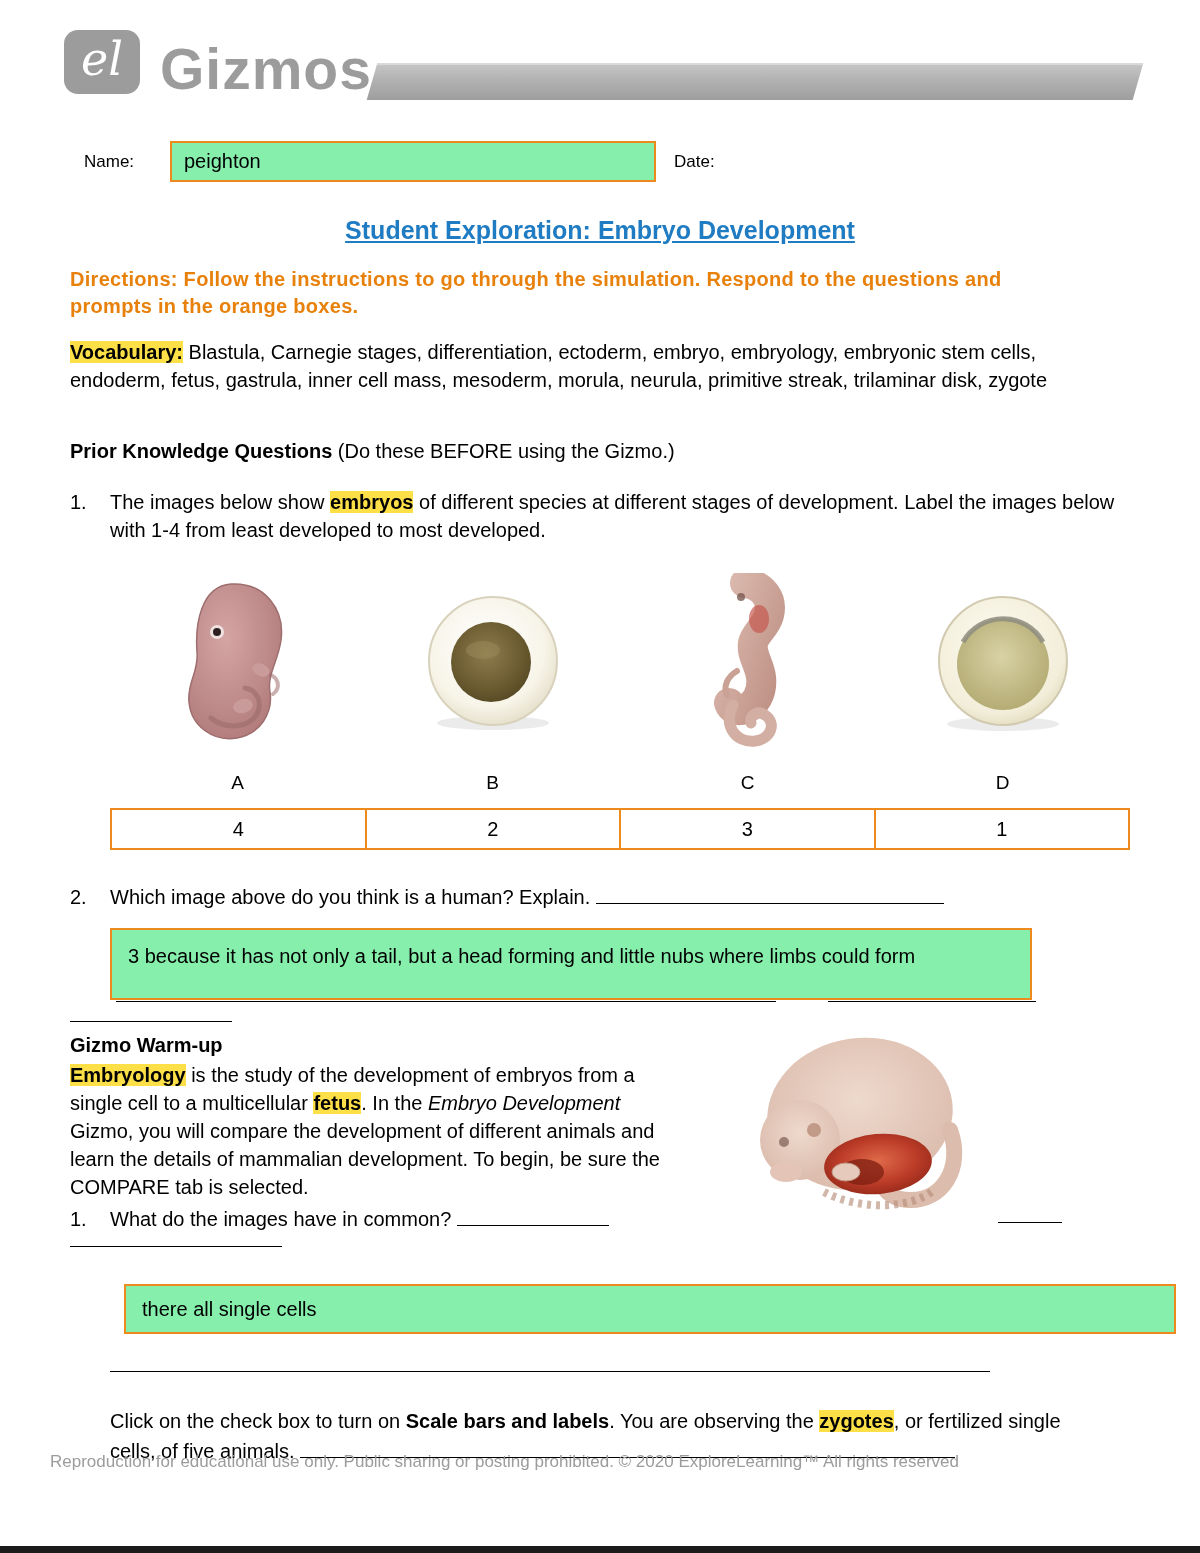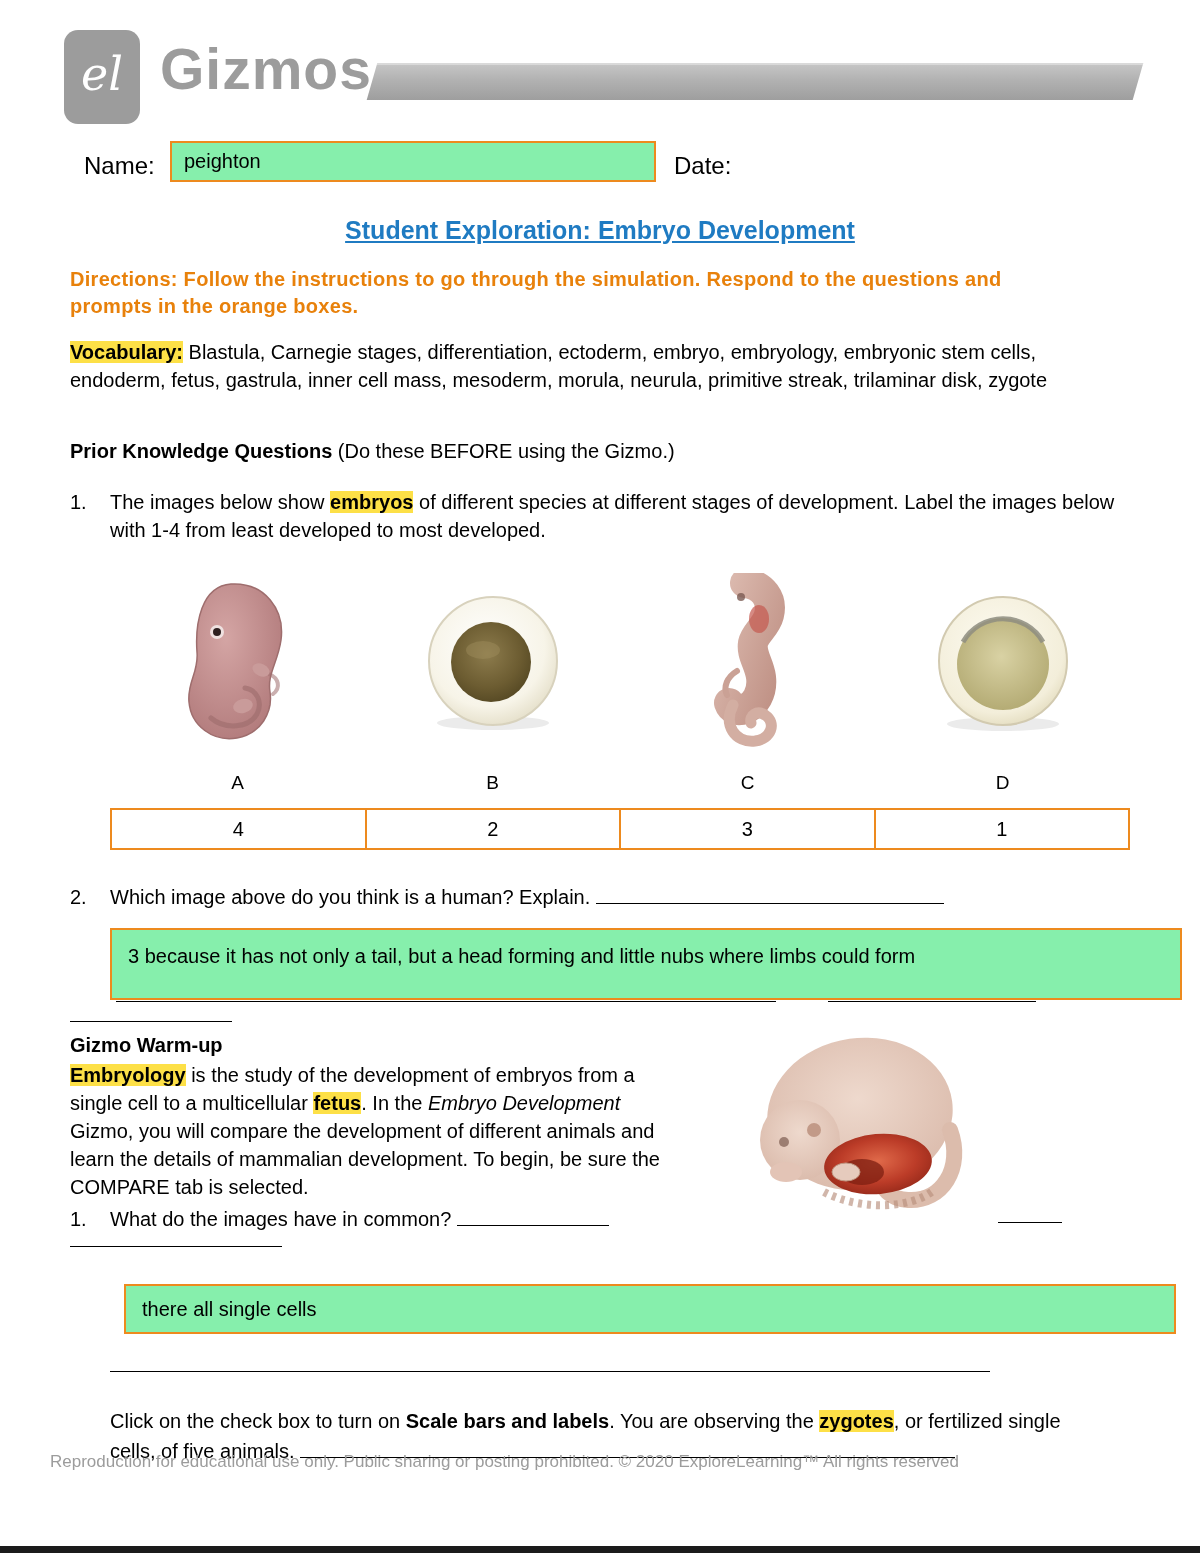--- a/index.html
+++ b/index.html
@@ -11,30 +11,30 @@
   .abs { position:absolute; }
   .fs20 { font-size:20px; }
   .bold { font-weight:bold; }
   .it { font-style:italic; }
   .hl { background:#fde047; font-weight:bold; }
   .orange-box { border:2px solid #ED8A1E; background:#86efac; }
   .blank-abs { position:absolute; height:0; border-bottom:1.5px solid #000; }
   .blank-inline { display:inline-block; border-bottom:1.5px solid #000; height:20px; vertical-align:baseline; }
 
   
-  .logo-box { left:64px; top:30px; width:76px; height:94px; border-radius:14px;
+  .logo-box { left:64px; top:30px; width:76px; height:64px; border-radius:14px;
     background:#9C9C9C; display:flex; align-items:center; justify-content:center; }
   .logo-box span { font-family:"DejaVu Serif", serif; font-style:italic; font-size:46px;
     color:#fff; transform:translateY(-3px); }
   .logo-word { left:160px; top:36px; font-size:57px; font-weight:bold; color:#9C9C9C; letter-spacing:1px;text-align:right; }
   .banner { left:372px; top:63px; width:766px; height:37px;
     background:linear-gradient(180deg,#c7c7c7 0%,#b2b2b2 45%,#9e9e9e 100%);
     transform:skewX(-16deg); box-shadow:inset 0 2px 0 rgba(255,255,255,.35); }
 
-  .field-label { font-size:24px; }
+  .field-label { font-size:17px; }
   .field-box { height:41px; display:flex; align-items:center; padding-left:12px; font-size:20px; }
 
   .title { left:0; top:216px; width:1200px; text-align:center; font-size:25px; font-weight:bold;
     color:#1F7BC2; text-decoration:underline; }
   .directions { left:70px; top:266px; width:1010px; font-size:20px; font-weight:bold;
     color:#E8810B; line-height:27px; letter-spacing:.3px; }
   .vocab { left:70px; top:338px; width:1062px; font-size:20px; line-height:28px; }
   .prior { left:70px; top:440px; font-size:20px; }
 
   .qrow { display:flex; font-size:20px; line-height:28px; }
@@ -171,21 +171,21 @@
     <div class="ans-cell">2</div>
     <div class="ans-cell">3</div>
     <div class="ans-cell">1</div>
   </div>
 
   <div class="abs qrow" style="left:70px; top:883px; width:1068px;">
     <div class="qnum">2.</div>
     <div><span>Which image above do you think is a human? Explain.</span> <span class="blank-inline" style="width:348px;"></span></div>
   </div>
 
-  <div class="abs orange-box answer-box" style="left:110px; top:928px; width:1072px; height:72px;">
+  <div class="abs orange-box answer-box" style="left:110px; top:928px; width:922px; height:72px;">
     <span>3 because it has not only a tail, but a head forming and little nubs where limbs could form</span>
   </div>
   <div class="blank-abs" style="left:116px; top:1001px; width:660px;"></div>
   <div class="blank-abs" style="left:828px; top:1001px; width:208px;"></div>
   <div class="blank-abs" style="left:70px; top:1021px; width:162px;"></div>
 
   <div class="abs fs20 bold" style="left:70px; top:1034px;">Gizmo Warm-up</div>
   <div class="abs fs20" style="left:70px; top:1061px; width:614px; line-height:28px;"><span class="hl">Embryology</span><span> is the study of the development of embryos from a single cell to a multicellular </span><span class="hl">fetus</span><span>. In the </span><span class="it">Embryo Development</span><span> Gizmo, you will compare the development of different animals and learn the details of mammalian development. To begin, be sure the COMPARE tab is selected.</span></div>
 
   <div class="abs" style="left:728px; top:1012px;">

